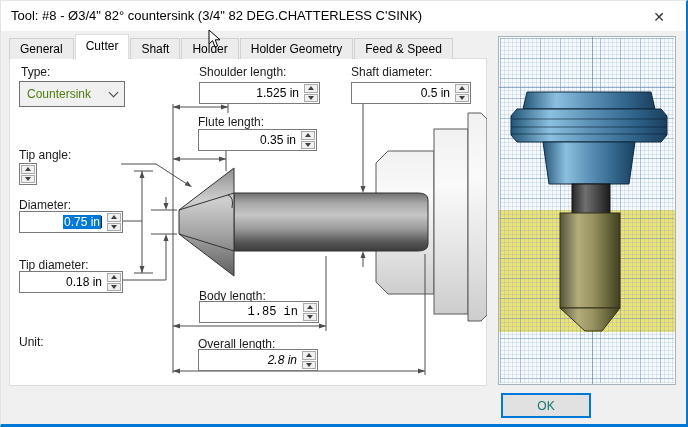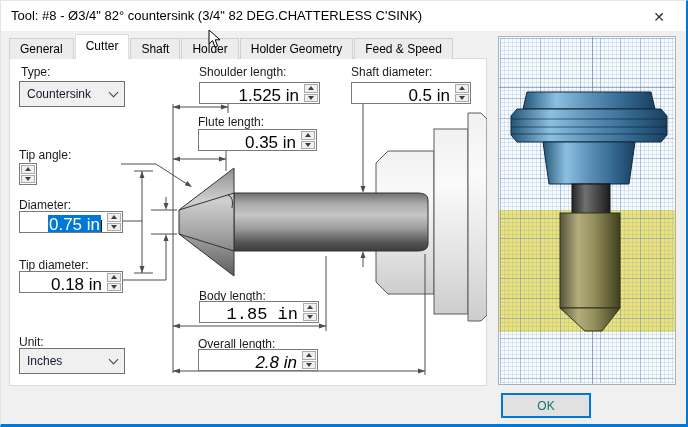--- a/index.html
+++ b/index.html
@@ -11,28 +11,28 @@
   
   .tabbar{position:absolute;left:8px;top:35px;height:23px;display:flex;align-items:flex-end;z-index:5;}
   .tab{height:21px;box-sizing:border-box;padding:3px 10px 0 10px;font-size:12px;color:#000;background:#ececec;
     border:1px solid #d0d0d0;border-bottom:none;margin-right:1px;white-space:nowrap;}
   .tab.active{background:#ffffff;height:25px;margin-top:-4px;padding-top:4px;border:1px solid #dcdcdc;border-bottom:none;position:relative;z-index:6;}
   
   .panel{position:absolute;left:8px;top:57px;width:478px;height:328px;background:#ffffff;border:1px solid #dcdcdc;box-sizing:border-box;z-index:1;}
   .diagram-svg{position:absolute;left:8px;top:57px;z-index:2;}
   .lbl{position:absolute;font-size:12px;color:#1a1a1a;white-space:nowrap;z-index:3;}
   .field{position:absolute;display:flex;height:20px;border:1px solid #7a7a7a;background:#fff;box-sizing:content-box;z-index:4;}
-  .field .val{text-align:right;padding:3px 4px 0 2px;font-size:17px;color:#000;box-sizing:border-box;white-space:nowrap;overflow:hidden;}
+  .field .val{text-align:right;padding:3px 4px 0 2px;font-size:12px;color:#000;box-sizing:border-box;white-space:nowrap;overflow:hidden;}
   .spin{width:16px;display:flex;flex-direction:column;background:#fff;}
   .sb{flex:1;margin:1px 1px 0 1px;background:#f0f0f0;border:1px solid #ababab;display:flex;align-items:center;justify-content:center;}
   .sb.dn{margin:1px;}
   .tri-up{width:0;height:0;border-left:3px solid transparent;border-right:3px solid transparent;border-bottom:4px solid #3f3f3f;}
   .tri-dn{width:0;height:0;border-left:3px solid transparent;border-right:3px solid transparent;border-top:4px solid #3f3f3f;}
   .combo{position:absolute;height:21px;display:flex;align-items:center;justify-content:space-between;
-    border:1px solid #707070;background:#f0f0f0;padding:12px 7px;box-sizing:border-box;font-size:12px;color:#0f172a;z-index:4;}
+    border:1px solid #707070;background:#f0f0f0;padding:12px 7px;box-sizing:border-box;font-size:12px;color:#4d7c0f;z-index:4;}
   .chev{width:6px;height:6px;border-right:1.4px solid #3f3f3f;border-bottom:1.4px solid #3f3f3f;transform:rotate(45deg);margin-top:-3px;}
   .sel{background:#0078d7;color:#fff;padding:0 1px;}
   .caret{display:inline-block;width:1px;height:12px;background:#10202e;vertical-align:-2px;}
   
   .preview{position:absolute;left:497px;top:35px;width:178px;height:349px;background:#f7fafd;border:1px solid #a8b2bc;box-sizing:border-box;overflow:hidden;z-index:2;}
   .stock{position:absolute;left:0;right:0;top:173px;height:122px;background:#ebe27a;}
   .gridlines{position:absolute;inset:1px;
     background-image:
       linear-gradient(rgba(110,150,195,0.20) 1px,transparent 1px),
       linear-gradient(90deg,rgba(110,150,195,0.20) 1px,transparent 1px),
@@ -175,24 +175,20 @@
       <span class="sb">
           <i class="tri-up"></i>
         </span>
       <span class="sb dn">
           <i class="tri-dn"></i>
         </span>
     </span>
   </div>
 
   <div class="lbl" style="left:18px;top:334px;">Unit:</div>
-  <div class="combo" style="left:18px;top:347px;width:106px;">
-    <span>Inches</span>
-    <span class="chev"></span>
-  </div>
 
   <div class="lbl" style="left:198px;top:64px;">Shoulder length:</div>
   <div class="field" style="left:198px;top:81px;">
     <span class="val" style="width:103px;">1.525 in</span>
     <span class="spin">
       <span class="sb">
           <i class="tri-up"></i>
         </span>
       <span class="sb dn">
           <i class="tri-dn"></i>

